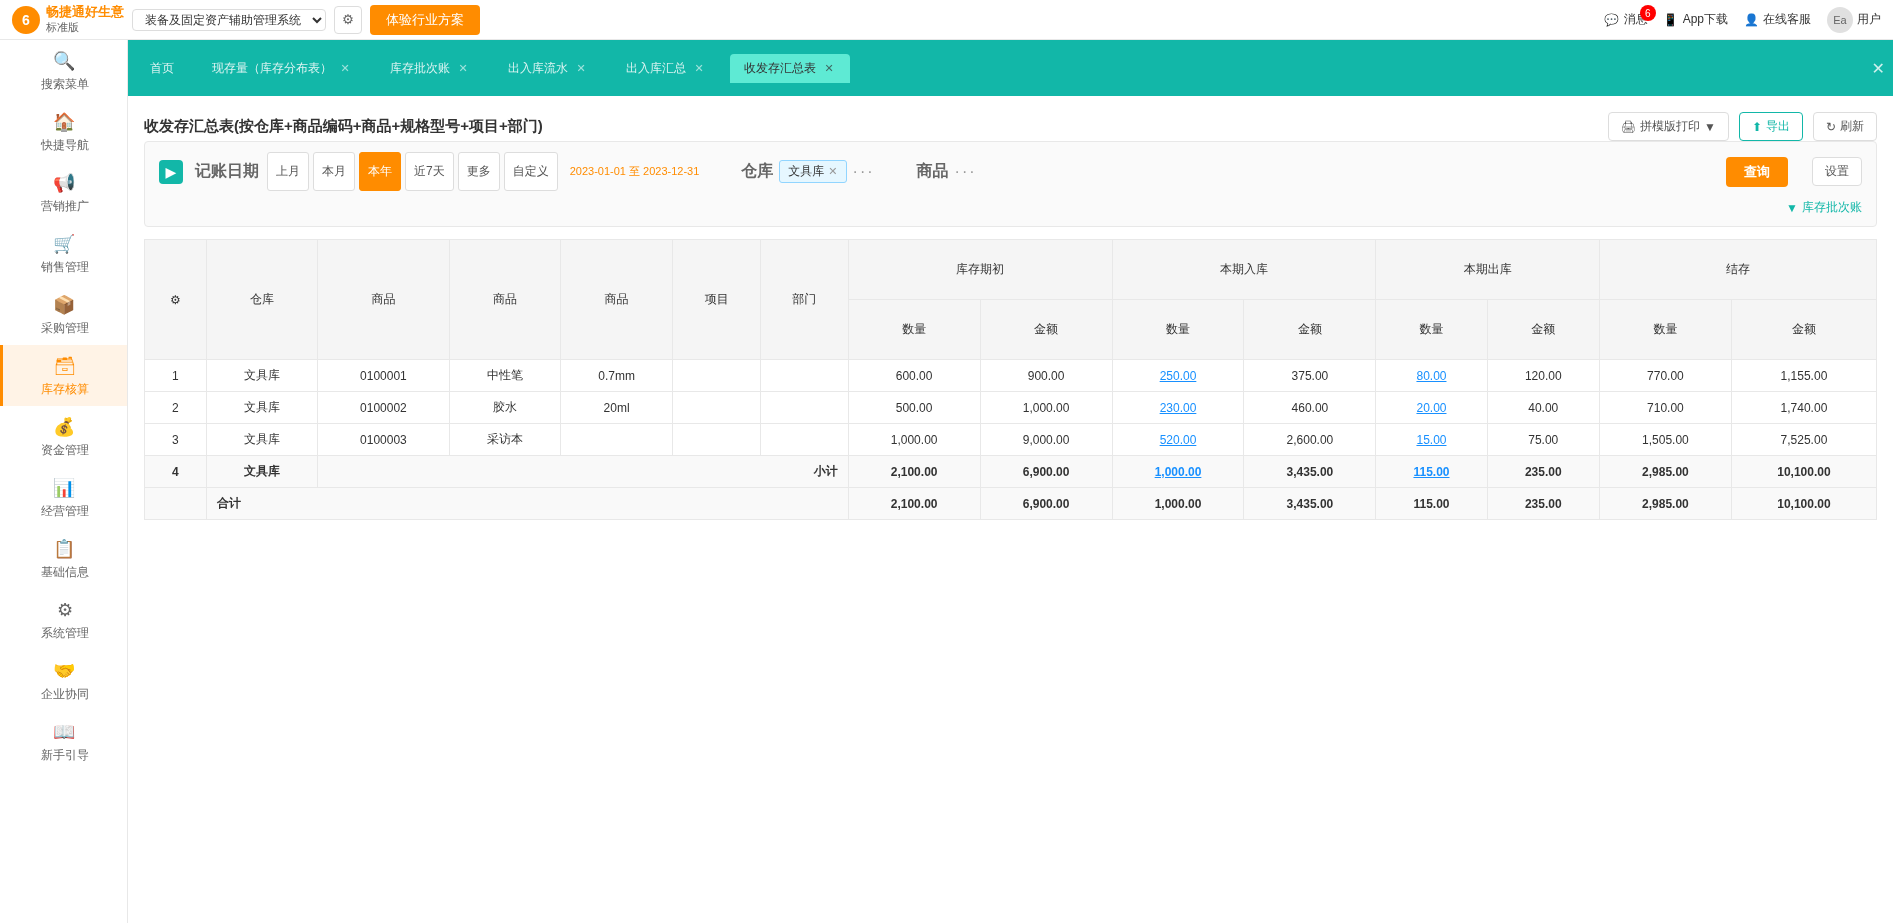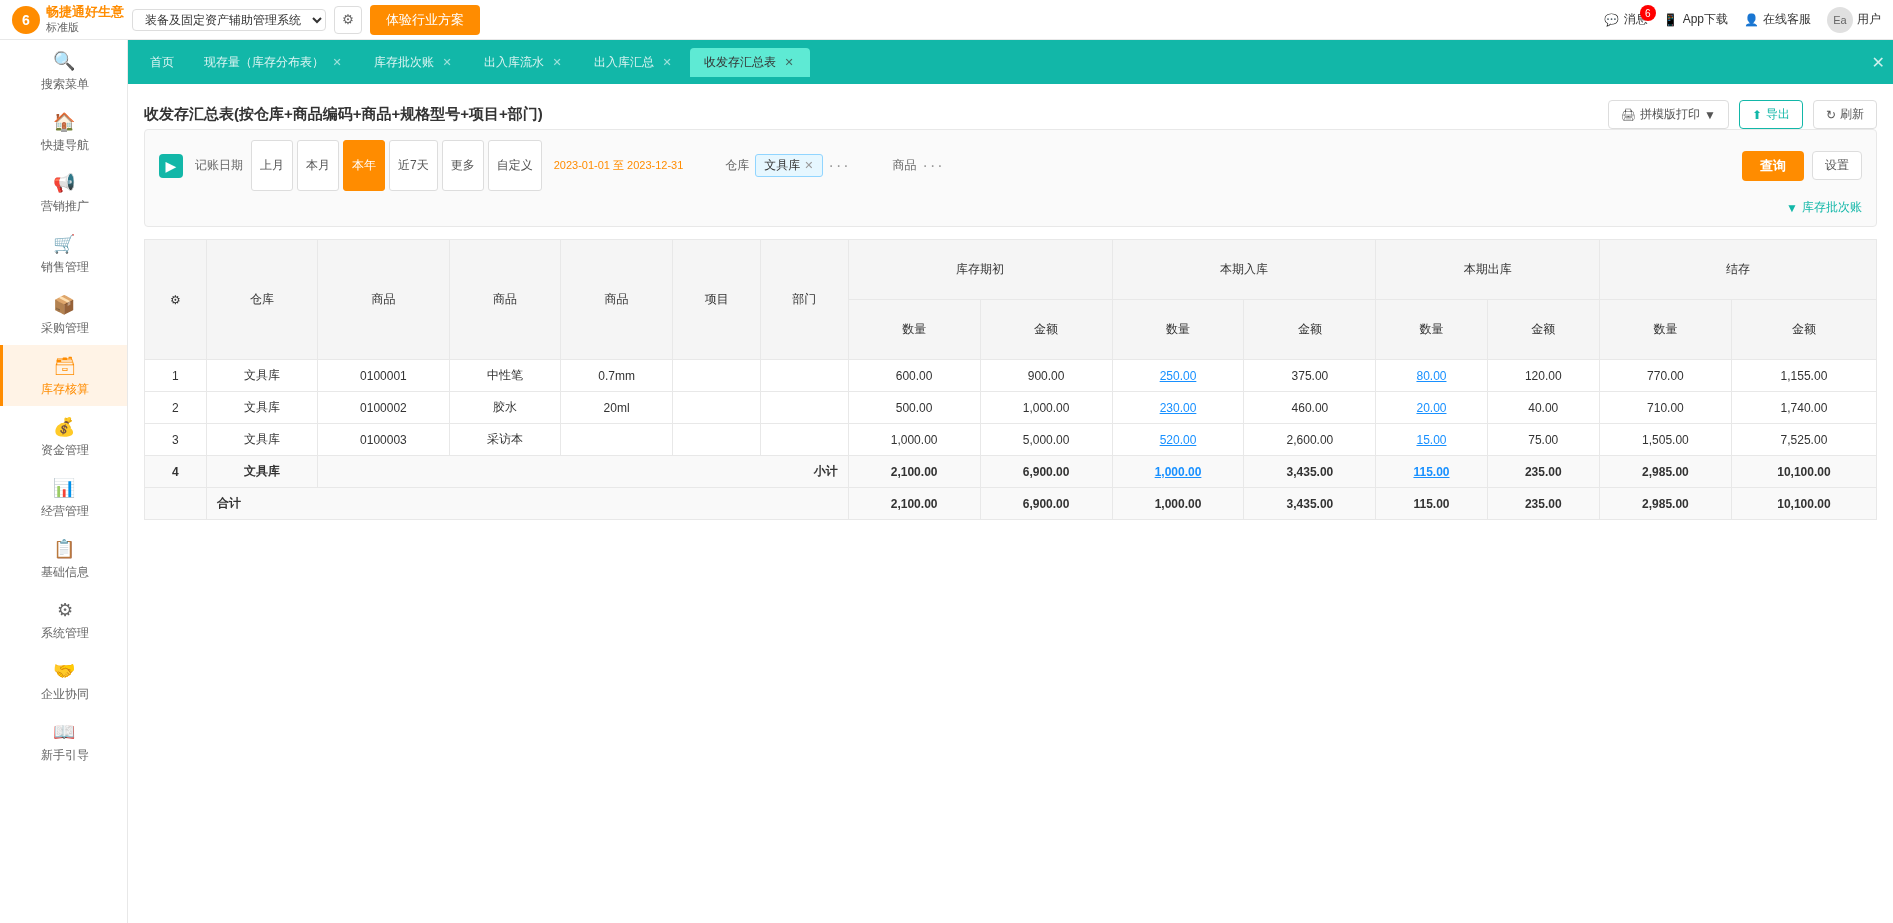--- a/index.html
+++ b/index.html
@@ -28,21 +28,21 @@
     .sidebar { width: 128px; background: #fff; border-right: 1px solid #e8e8e8; display: flex; flex-direction: column; flex-shrink: 0; }
     .sidebar-item { display: flex; flex-direction: column; align-items: center; padding: 10px 0 8px; cursor: pointer; color: #666; font-size: 12px; gap: 4px; border-left: 3px solid transparent; transition: background 0.2s; }
     .sidebar-item.active { background: #fff3e6; border-left: 3px solid #ff8c00; color: #ff8c00; }
     .sidebar-icon { font-size: 18px; }
     .sidebar-label { font-size: 12px; }
 
     
     .content-area { flex: 1; display: flex; flex-direction: column; overflow: hidden; }
 
     
-    .tab-bar { height: 44px; background: #12b7a8; display: flex; align-items: center; padding: 0 8px; flex-shrink: 0; gap: 2px; }
+    .tab-bar { height: 56px; background: #12b7a8; display: flex; align-items: center; padding: 0 8px; flex-shrink: 0; gap: 10px; }
     .tab { display: flex; align-items: center; gap: 6px; padding: 6px 14px; border-radius: 4px 4px 0 0; cursor: pointer; color: rgba(255,255,255,0.85); font-size: 12px; background: transparent; }
     .tab.active { background: #5eead4; color: #333; }
     .tab-close { width: 14px; height: 14px; display: flex; align-items: center; justify-content: center; border-radius: 50%; cursor: pointer; font-size: 11px; color: inherit; opacity: 0.7; }
     .tab-bar-close { margin-left: auto; color: #fff; cursor: pointer; font-size: 16px; opacity: 0.8; }
 
     
     .page-content { flex: 1; background: #f0f2f5; overflow: auto; padding: 0; }
     .page-inner { background: #fff; margin: 0; padding: 16px; min-height: 100%; }
 
     
@@ -51,23 +51,23 @@
     .page-actions { display: flex; align-items: center; gap: 10px; }
     .action-btn { display: flex; align-items: center; gap: 4px; padding: 5px 12px; border: 1px solid #ddd; border-radius: 4px; background: #fff; cursor: pointer; font-size: 12px; color: #555; }
     .export-btn { background: #fff; border: 1px solid #12b7a8; color: #12b7a8; }
     .refresh-btn { background: #fff; border: 1px solid #ddd; color: #555; }
 
     
     .filter-bar { background: #fafafa; border: 1px solid #e8e8e8; border-radius: 4px; padding: 10px 14px; margin-bottom: 12px; }
     .filter-row { display: flex; align-items: center; gap: 12px; }
     .filter-arrow { width: 24px; height: 24px; background: #12b7a8; color: #fff; display: flex; align-items: center; justify-content: center; border-radius: 4px; cursor: pointer; font-size: 14px; flex-shrink: 0; }
     .filter-group { display: flex; align-items: center; gap: 8px; }
-    .filter-label { color: #666; font-size: 12px; white-space: nowrap; }
+    .filter-label { color: #666; font-size: 16px; white-space: nowrap; font-weight: bold; }
     .date-btns { display: flex; gap: 4px; }
-    .date-btn { padding: 16px 8px; border: 1px solid #ddd; border-radius: 3px; background: #fff; cursor: pointer; font-size: 12px; color: #555; }
+    .date-btn { padding: 10px 8px; border: 1px solid #ddd; border-radius: 3px; background: #fff; cursor: pointer; font-size: 12px; color: #555; }
     .date-btn.active { background: #ff8c00; color: #fff; border-color: #ff8c00; }
     .date-range { color: #ff8c00; font-size: 11px; margin-left: 4px; text-align: right; }
     .warehouse-filter { display: flex; align-items: center; gap: 6px; }
     .warehouse-tag { display: flex; align-items: center; gap: 4px; background: #e6f7ff; border: 1px solid #91d5ff; border-radius: 3px; padding: 2px 8px; font-size: 12px; color: #333; }
     .tag-close { cursor: pointer; color: #999; font-size: 11px; }
     .filter-dots { color: #999; cursor: pointer; font-size: 16px; letter-spacing: 2px; }
     .goods-filter { display: flex; align-items: center; gap: 6px; }
     .expand-btn { display: flex; align-items: center; gap: 4px; color: #12b7a8; cursor: pointer; font-size: 12px; margin-left: auto; }
 
     
@@ -252,21 +252,21 @@
                 <div class="warehouse-tag">
                   <span>文具库</span>
                   <span class="tag-close">✕</span>
                 </div>
                 <span class="filter-dots">···</span>
               </div>
               <div class="goods-filter" style="margin-left: 30px;">
                 <span class="filter-label">商品</span>
                 <span class="filter-dots">···</span>
               </div>
-              <div style="margin-left: auto; display: flex; gap: 8px; align-items: center;">
+              <div style="margin-left: auto; display: flex; gap: 24px; align-items: center;">
                 <button class="query-btn">查询</button>
                 <button class="set-btn">设置</button>
               </div>
             </div>
             <div style="display:flex; justify-content: center; margin-top: 8px;">
               <div class="expand-btn">
                 <span>▼</span>
                 <span>库存批次账</span>
               </div>
             </div>
@@ -336,21 +336,21 @@
     </tr>
                   <tr>
       <td>3</td>
       <td>文具库</td>
       <td>0100003</td>
       <td>采访本</td>
       <td></td>
       <td></td>
       <td></td>
       <td>1,000.00</td>
-      <td>5,000.00</td>
+      <td>9,000.00</td>
       <td><span class="link-text">520.00</span></td>
       <td>2,600.00</td>
       <td><span class="link-text">15.00</span></td>
       <td>75.00</td>
       <td>1,505.00</td>
       <td>7,525.00</td>
     </tr>
                   <tr class="subtotal-row">
     <td style="font-weight:bold;">4</td>
     <td style="font-weight:bold;">文具库</td>

